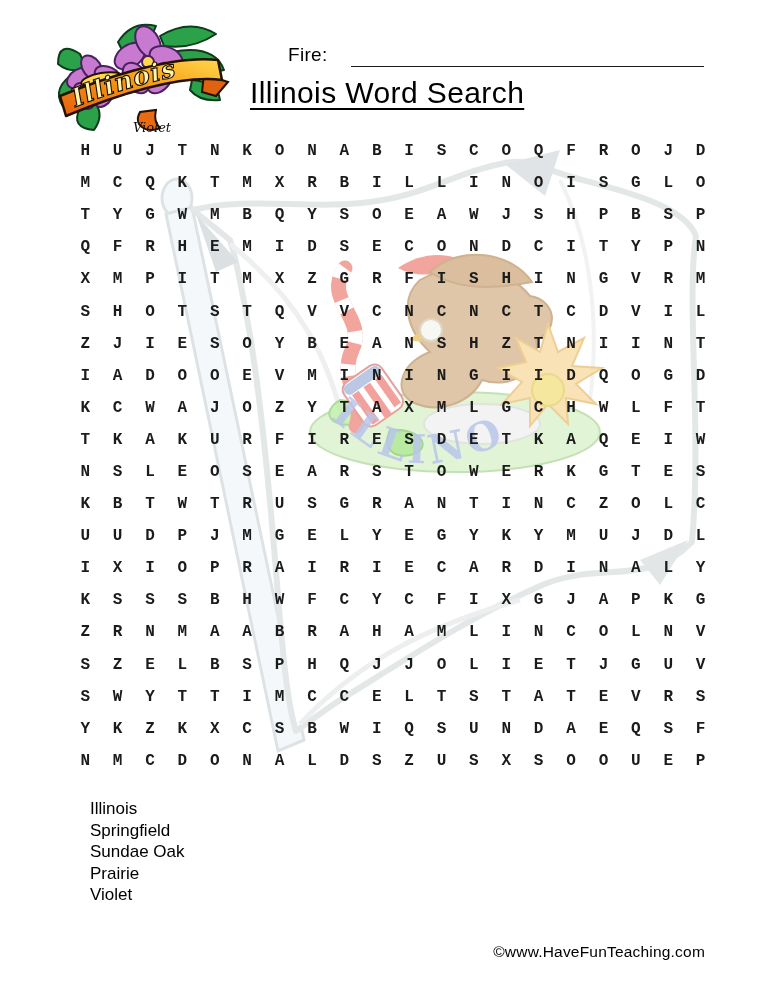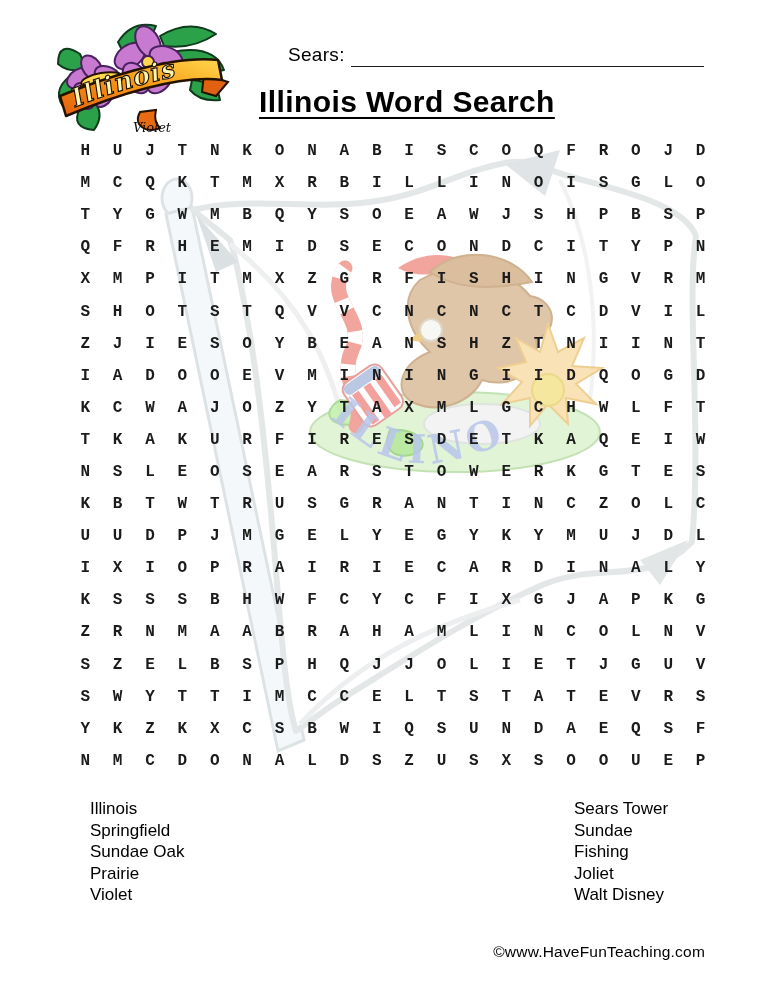--- a/index.html
+++ b/index.html
@@ -124,23 +124,23 @@
       <path d="M88 96 C80 110 96 118 108 112 C100 104 104 96 104 94 Z" fill="#e86a12" stroke="#241200" stroke-width="2"></path>
       <path d="M8 80 C42 66 118 38 166 44 L170 64 C122 58 48 86 14 100 Z" fill="url(#bannerGrad)" stroke="#241200" stroke-width="2.5" stroke-linejoin="round"></path>
       <path id="bannerPath" d="M16 94 Q88 64 164 54" fill="none"></path>
       <text font-family="DejaVu Serif, serif" font-size="25" font-weight="bold" font-style="italic" fill="#fff3b0" stroke="#1a0d00" stroke-width="1.1" letter-spacing="1">
         <textPath href="#bannerPath" startOffset="8">Illinois</textPath>
       </text>
     </g>
     <text x="100" y="116" text-anchor="middle" font-family="DejaVu Serif, serif" font-style="italic" font-size="13" fill="#111">Violet</text>
   </svg>
 
-  <div class="name-label">Sears:</div>
+  <div class="name-label">Fire:</div>
   <div class="name-line"></div>
-  <h1 class="page-title" style="margin:17px;font-weight:700;">Illinois Word Search</h1>
+  <h1 class="page-title" style="margin:8px;font-weight:400;">Illinois Word Search</h1>
 
   <div class="grid">
       <span class="cell">H</span>
       <span class="cell">U</span>
       <span class="cell">J</span>
       <span class="cell">T</span>
       <span class="cell">N</span>
       <span class="cell">K</span>
       <span class="cell">O</span>
       <span class="cell">N</span>
@@ -539,24 +539,17 @@
     </div>
 
   <div class="word-list">
       <div class="wcol c0">
         <div class="word">Illinois</div>
         <div class="word">Springfield</div>
         <div class="word">Sundae Oak</div>
         <div class="word">Prairie</div>
         <div class="word">Violet</div>
       </div>
-      <div class="wcol c3">
-        <div class="word">Sears Tower</div>
-        <div class="word">Sundae</div>
-        <div class="word">Fishing</div>
-        <div class="word">Joliet</div>
-        <div class="word">Walt Disney</div>
-      </div>
     </div>
 
   <div class="credit">©www.HaveFunTeaching.com</div>
 
 </div>
 
 </body></html>

